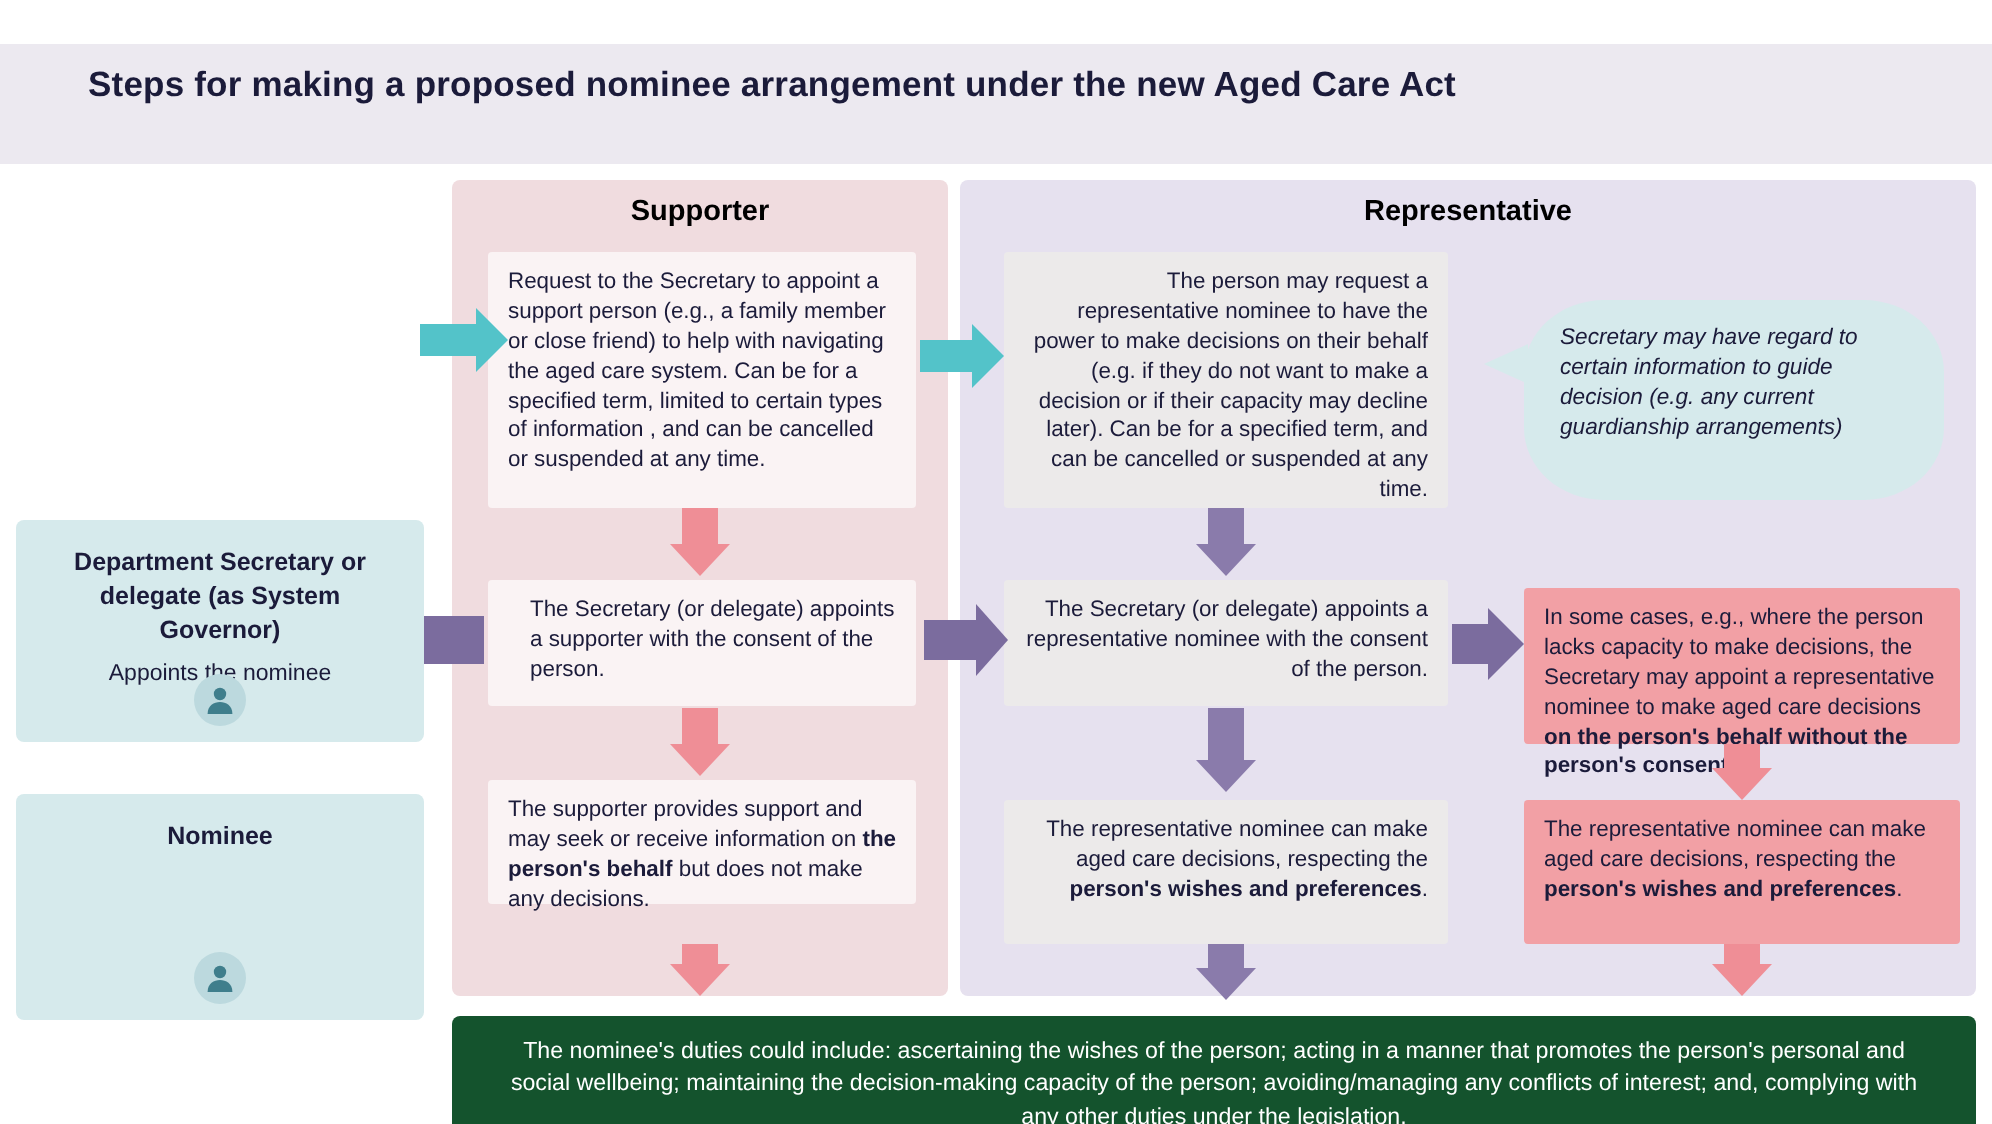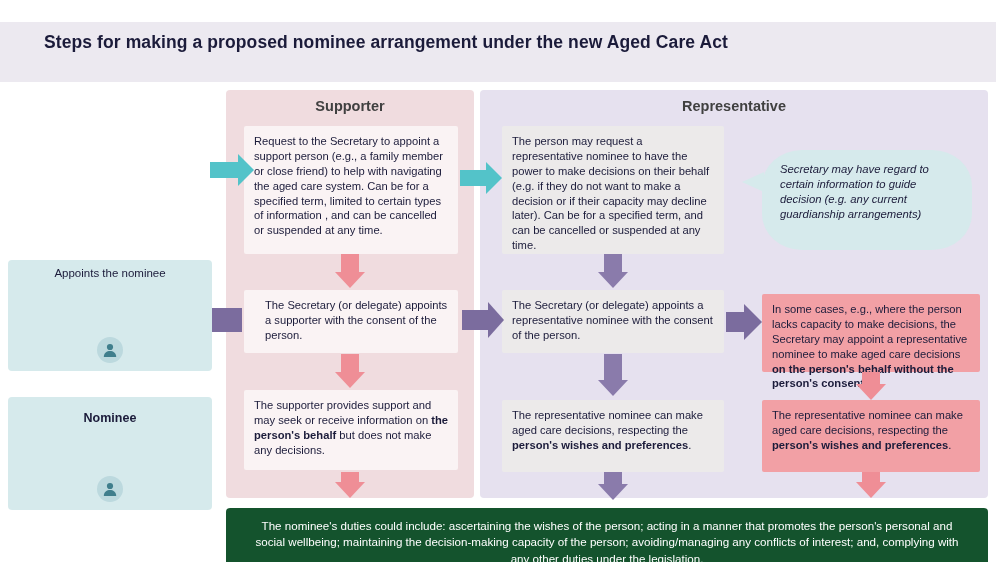--- a/index.html
+++ b/index.html
@@ -51,21 +51,21 @@
     width: 508px; height: 408px;
     background: #e6e1ef;
   }
   .panel-title {
     position: absolute;
     top: 8px;
     width: 100%;
     text-align: center;
     font-size: 14.5px;
     font-weight: bold;
-    color: #404040;
+    color: #000000;
   }
   
   .actor-card {
     position: absolute;
     left: 8px;
     width: 204px;
     background: #d6eaec;
     border-radius: 4px;
     text-align: center;
     color: #1b1b3a;
@@ -98,27 +98,27 @@
   .box {
     position: absolute;
     background: #faf3f4;
     border-radius: 2px;
     font-size: 11.2px;
     line-height: 1.33;
     color: #1b1b3a;
     padding: 8px 10px;
     box-sizing: border-box;
   }
-  .box-grey { background: #eceaea; }
+  .box-grey { background: #eceaea; text-align: right; }
   .box-pink-strong { background: #f2a0a5; }
   .box b { font-weight: bold; }
   
   .sb1 { left: 244px; top: 104px;  width: 214px; height: 128px; }
   .sb2 { left: 244px; top: 268px;  width: 214px; height: 63px; padding-left: 21px; }
-  .sb3 { left: 244px; top: 368px;  width: 214px; height: 80px; }
+  .sb3 { left: 244px; top: 368px;  width: 214px; height: 62px; }
   
   .rb1 { left: 502px; top: 104px;  width: 222px; height: 128px; }
   .rb2 { left: 502px; top: 268px;  width: 222px; height: 63px; }
   .rb3 { left: 502px; top: 378px;  width: 222px; height: 72px; }
   .rb4 { left: 762px; top: 272px;  width: 218px; height: 78px; }
   .rb5 { left: 762px; top: 378px;  width: 218px; height: 72px; }
   
   .callout {
     position: absolute;
     left: 762px; top: 128px;
@@ -204,20 +204,21 @@
 
   <div class="panel panel-supporter">
     <div class="panel-title">Supporter</div>
   </div>
   <div class="panel panel-rep">
     <div class="panel-title">Representative</div>
   </div>
 
 
   <div class="actor-card actor-2">
+    <div class="actor-title">Department Secretary or delegate (as System Governor)</div>
     <div class="actor-sub">Appoints the nominee</div>
     <div class="person-icon">
       <svg width="18" height="18" viewBox="0 0 18 18">
           <circle cx="9" cy="6" r="3.1" fill="#3f7e8c"></circle>
           <path d="M2.8 16 C2.8 11.8 6 10 9 10 C12 10 15.2 11.8 15.2 16 Z" fill="#3f7e8c"></path>
         </svg>
     </div>
   </div>
 
   <div class="actor-card actor-3">

